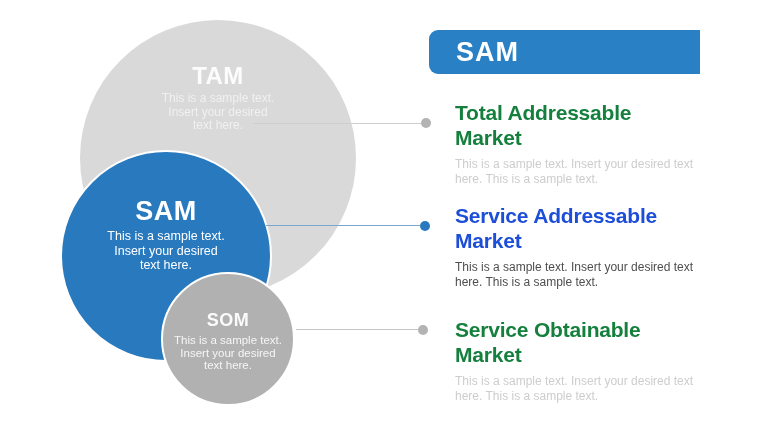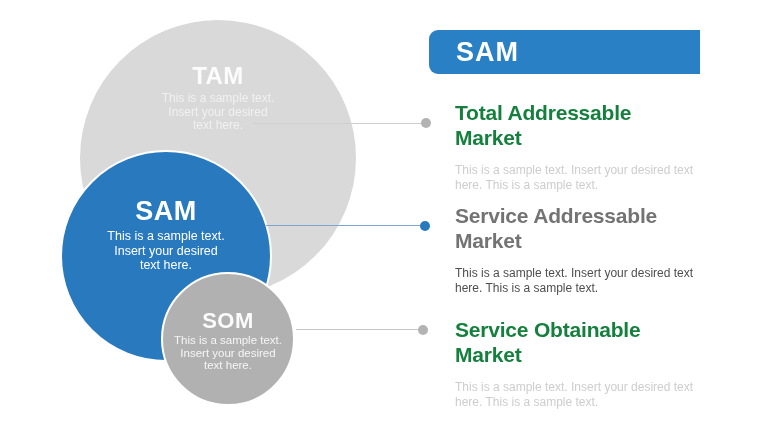--- a/index.html
+++ b/index.html
@@ -18,21 +18,21 @@
     text-align:center;
     box-sizing:border-box;
   }
   .circle-tam{left:80px;top:20px;width:276px;height:276px;background:#D9D9D9;z-index:1;}
   .circle-sam{left:60px;top:150px;width:212px;height:212px;background:#2879BE;border:2px solid #ffffff;z-index:2;}
   .circle-som{left:161px;top:272px;width:134px;height:134px;background:#B1B1B1;border:2px solid #ffffff;z-index:3;}
 
   .circle-title{font-weight:bold;color:#ffffff;letter-spacing:0.5px;}
   .circle-tam .circle-title{margin-top:42px;font-size:24px;line-height:28px;color:rgba(255,255,255,0.92);}
   .circle-sam .circle-title{margin-top:44px;font-size:27px;line-height:30px;}
-  .circle-som .circle-title{margin-top:34px;font-size:22px;line-height:25px;color:rgba(255,255,255,0.95);}
+  .circle-som .circle-title{margin-top:34px;font-size:18px;line-height:25px;color:rgba(255,255,255,0.95);}
 
   .circle-body{white-space:pre-line;text-align:center;}
   .circle-tam .circle-body{margin-top:2px;font-size:12px;line-height:13.5px;color:rgba(255,255,255,0.62);}
   .circle-sam .circle-body{margin-top:3px;font-size:12.5px;line-height:14.5px;color:#ffffff;}
   .circle-som .circle-body{margin-top:1px;font-size:11.5px;line-height:12.5px;color:rgba(255,255,255,0.88);}
 
   
   .connector{position:absolute;height:1px;z-index:4;}
   .connector-1{left:253px;top:123px;width:168px;background:#cfcfcf;}
   .connector-2{left:266px;top:225px;width:154px;height:1.4px;background:#7aa6cf;}
@@ -58,25 +58,25 @@
   
   .legend-item{position:absolute;left:455px;width:272px;z-index:5;}
   .legend-item-1{top:100px;}
   .legend-item-2{top:203px;}
   .legend-item-3{top:317px;}
   .legend-heading{
     font-size:21px;line-height:25px;font-weight:bold;
     white-space:pre-line;letter-spacing:-0.2px;
   }
   .legend-body{
-    margin-top:13px;font-size:12px;line-height:15px;white-space:pre-line;
+    margin-top:7px;font-size:12px;line-height:15px;white-space:pre-line;
   }
   .legend-item.muted .legend-heading{color:#15803d;}
   .legend-item.muted .legend-body{color:#CDCDCD;}
-  .legend-item.highlight .legend-heading{color:#737373;}
+  .legend-item.highlight .legend-heading{color:#1d4ed8;}
   .legend-item.highlight .legend-body{color:#4E4E4E;}
 </style>
 </head>
 <body>
 
 <div class="slide">
 
   <div class="circle circle-tam">
     <div class="circle-title">TAM</div>
     <div class="circle-body">This is a sample text.

